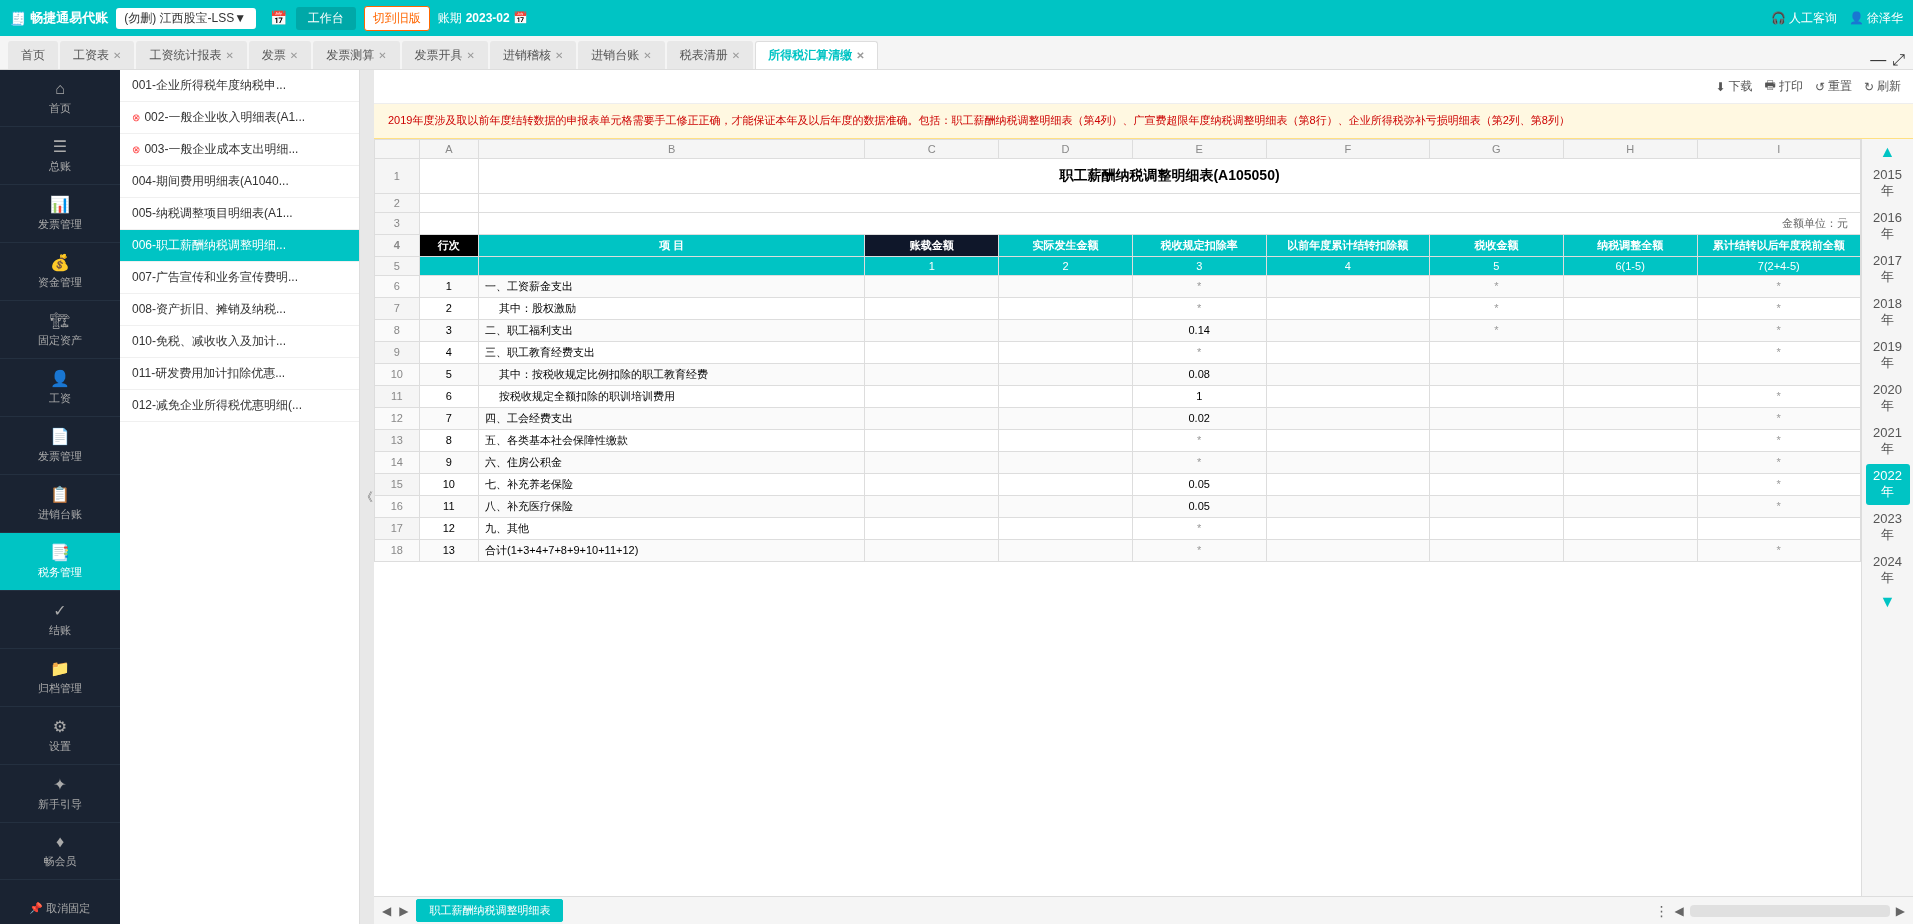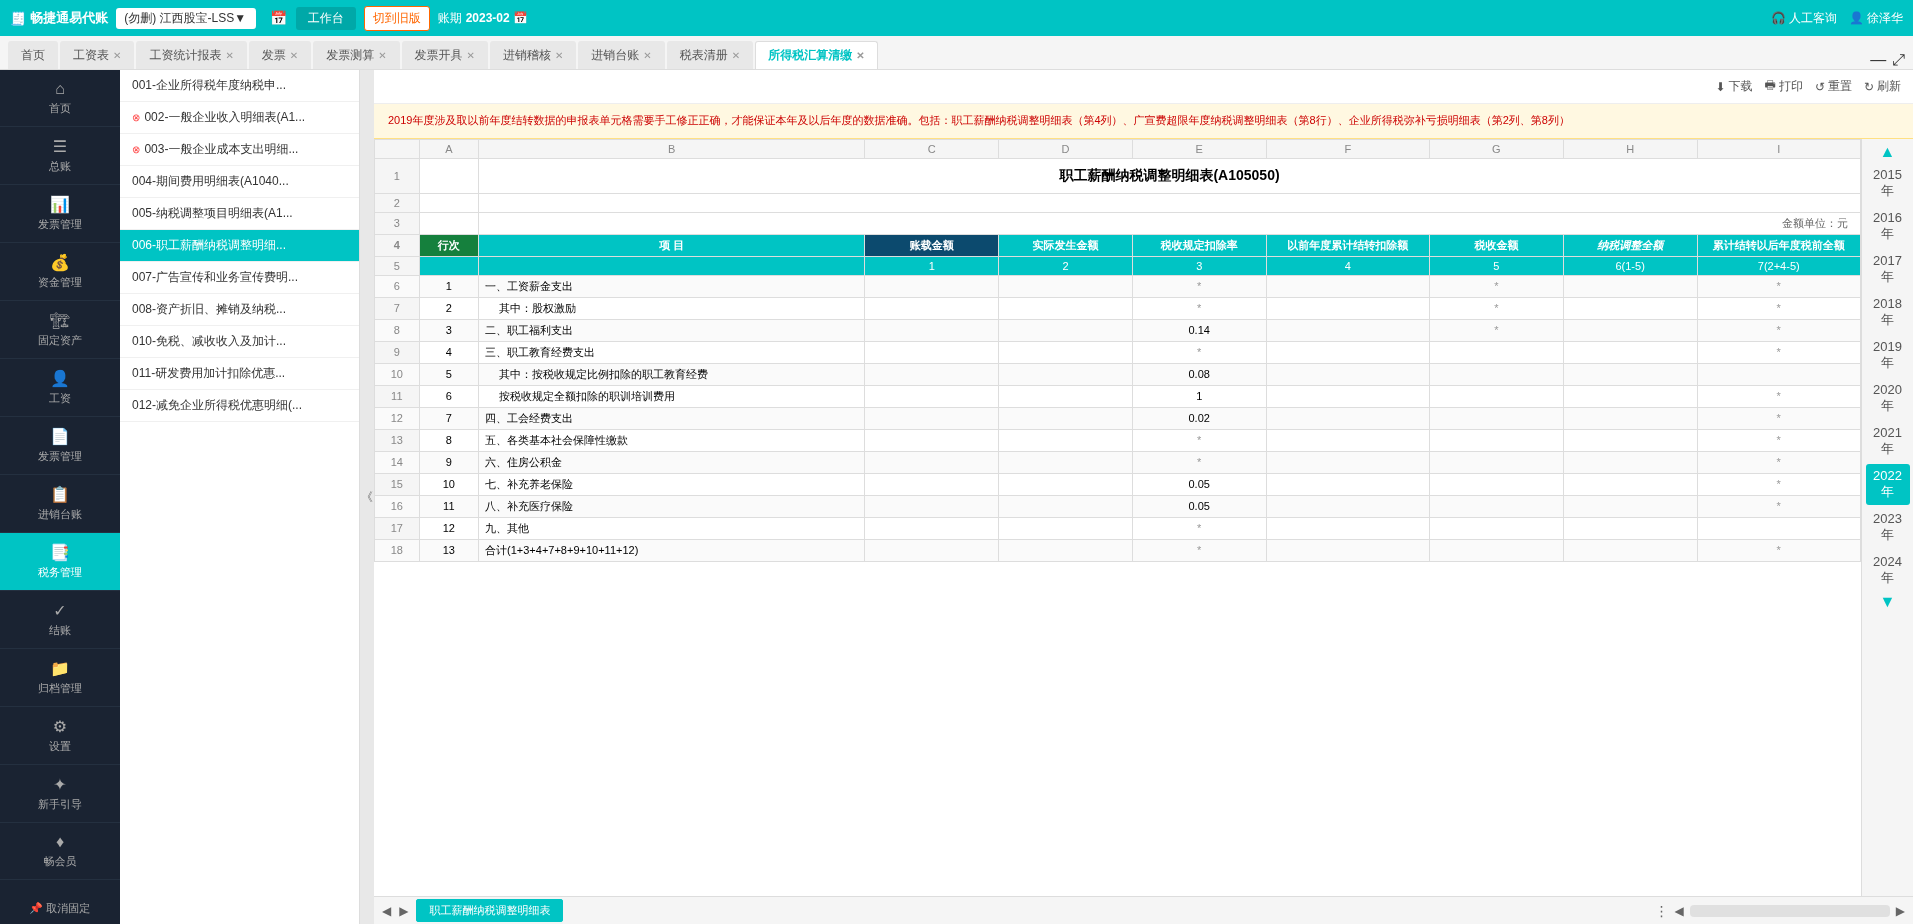--- a/index.html
+++ b/index.html
@@ -349,28 +349,28 @@
                 </tr>
 
                 <tr>
                   <td class="row-num">3</td>
                   <td></td>
                   <td colspan="8" class="unit-cell" style="text-align:right;padding-right:12px;background:white;">金额单位：元</td>
                 </tr>
 
                 <tr class="header-row">
                   <td class="row-num" style="background:#f5f5f5;">4</td>
-                  <td style="background:#15803d;color:white;text-align:center;font-weight:bold;">行次</td>
+                  <td style="background:#000000;color:white;text-align:center;font-weight:bold;">行次</td>
                   <td style="background:#00c4c4;color:white;text-align:center;font-weight:bold;">项 目</td>
-                  <td style="background:#0c4a6e;color:white;text-align:center;font-weight:bold;font-size:11px;">账载金额</td>
+                  <td style="background:#0f172a;color:white;text-align:center;font-weight:bold;font-size:11px;">账载金额</td>
                   <td style="background:#00c4c4;color:white;text-align:center;font-weight:bold;font-size:11px;">实际发生金额</td>
                   <td style="background:#00c4c4;color:white;text-align:center;font-weight:bold;font-size:11px;">税收规定扣除率</td>
                   <td style="background:#00c4c4;color:white;text-align:center;font-weight:bold;font-size:11px;">以前年度累计结转扣除额</td>
                   <td style="background:#00c4c4;color:white;text-align:center;font-weight:bold;font-size:11px;">税收金额</td>
-                  <td style="background:#00c4c4;color:white;text-align:center;font-weight:bold;font-size:11px;font-style:italic;">纳税调整全额</td>
+                  <td style="background:#00c4c4;color:white;text-align:center;font-weight:bold;font-size:11px;">纳税调整全额</td>
                   <td style="background:#00c4c4;color:white;text-align:center;font-weight:bold;font-size:11px;">累计结转以后年度税前全额</td>
                 </tr>
 
                 <tr class="subheader-row">
                   <td class="row-num" style="background:#f5f5f5;">5</td>
                   <td style="background:#00c4c4;"></td>
                   <td style="background:#00c4c4;"></td>
                   <td style="background:#00c4c4;color:white;text-align:center;">1</td>
                   <td style="background:#00c4c4;color:white;text-align:center;">2</td>
                   <td style="background:#00c4c4;color:white;text-align:center;">3</td>

